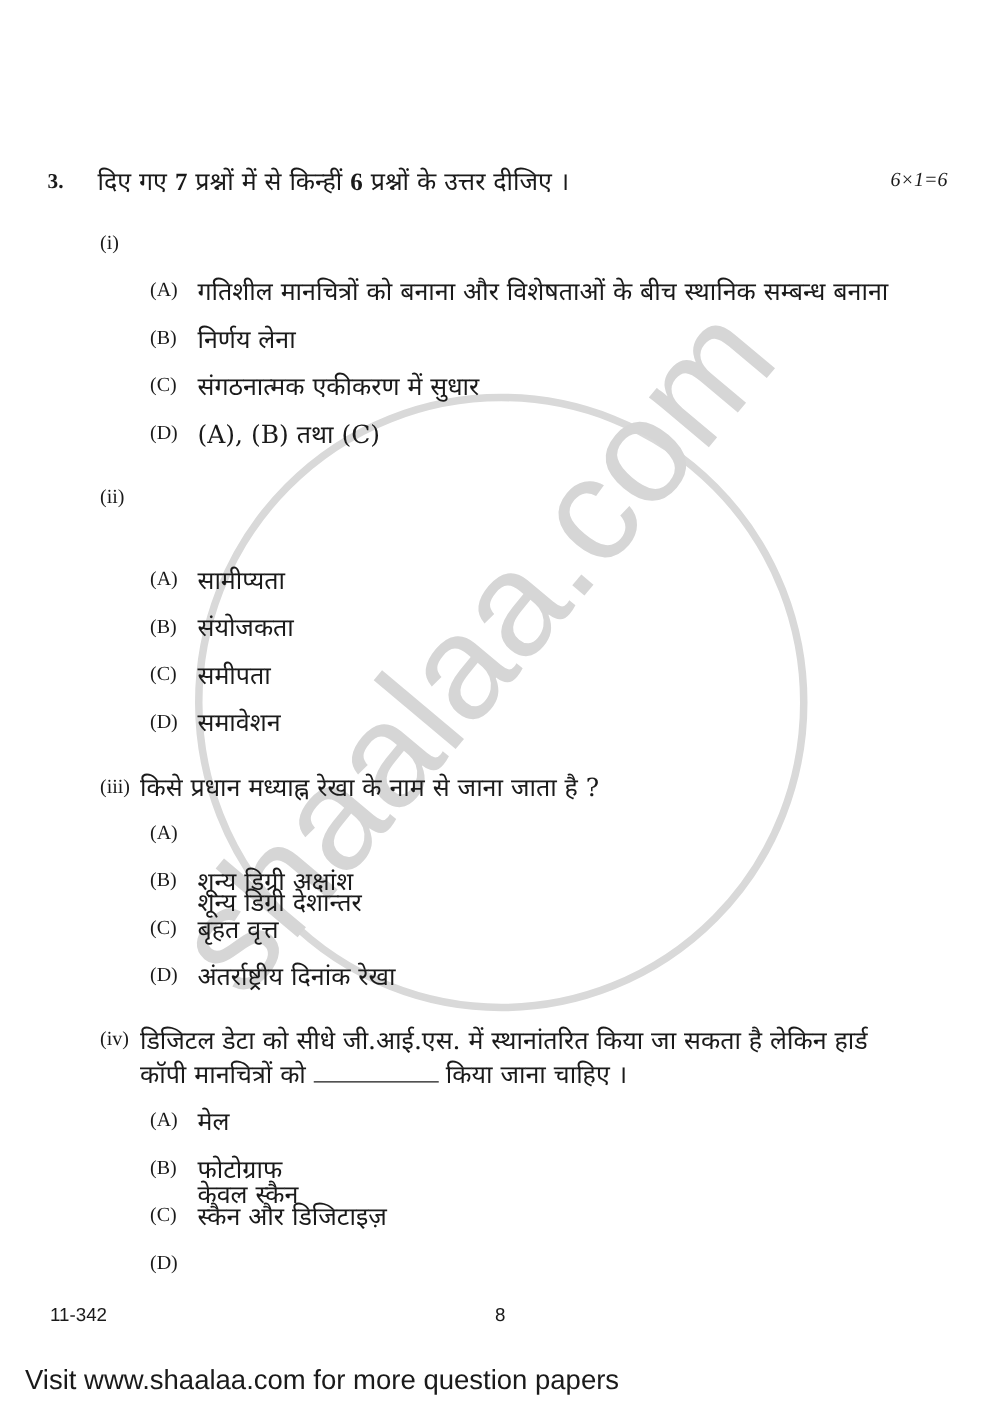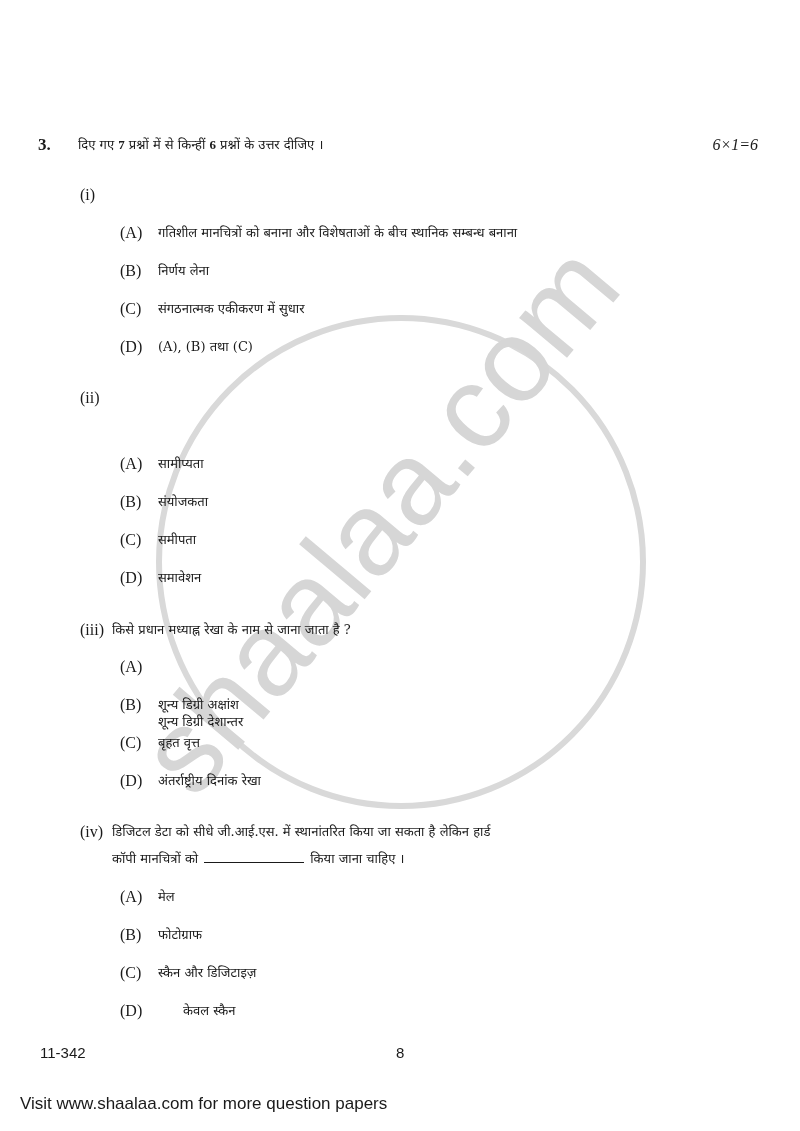--- a/index.html
+++ b/index.html
@@ -25,21 +25,21 @@
       position: absolute;
       left: 0; top: 0;
       width: 800px;
       height: 1131px;
       pointer-events: none;
       z-index: 0;
     }
     .line {
       position: absolute;
       white-space: nowrap;
-      font-size: 13px;
+      font-size: 20px;
       line-height: 22px;
       z-index: 1;
     }
     .qnum {
       position: absolute;
       font-family: "Liberation Serif", serif;
       font-weight: bold;
       font-size: 17px;
       line-height: 22px;
       z-index: 1;
@@ -81,21 +81,21 @@
       font-family: "Liberation Sans", sans-serif;
       font-size: 15px;
       line-height: 20px;
       z-index: 1;
     }
     .visit {
       position: absolute;
       left: 20px;
       top: 1093px;
       font-family: "Liberation Sans", sans-serif;
-      font-size: 17px;
+      font-size: 22px;
       line-height: 22px;
       color: #1a1a1a;
       z-index: 1;
     }
   </style>
 </head>
 <body>
 
 <div class="page">
 
@@ -150,18 +150,18 @@
     <span>कॉपी मानचित्रों को</span><span class="blank"></span><span>किया जाना चाहिए ।</span>
   </div>
 
   <div class="optlabel" style="left:120px; top:886px;">(A)</div>
   <div class="line" style="left:158px; top:886px;">मेल</div>
   <div class="optlabel" style="left:120px; top:924px;">(B)</div>
   <div class="line" style="left:158px; top:924px;">फोटोग्राफ</div>
   <div class="optlabel" style="left:120px; top:962px;">(C)</div>
   <div class="line" style="left:158px; top:962px;">स्कैन और डिजिटाइज़</div>
   <div class="optlabel" style="left:120px; top:1000px;">(D)</div>
-  <div class="line" style="left:158px; top:1000px;margin-left:25px;">केवल स्कैन</div>
+  <div class="line" style="left:158px; top:944px;">केवल स्कैन</div>
 
   <div class="footer-code" style="left:40px; top:1043px;">11-342</div>
   <div class="footer-page" style="left:396px; top:1043px;">8</div>
   <div class="visit">Visit www.shaalaa.com for more question papers</div>
 </div>
 
 </body></html>

